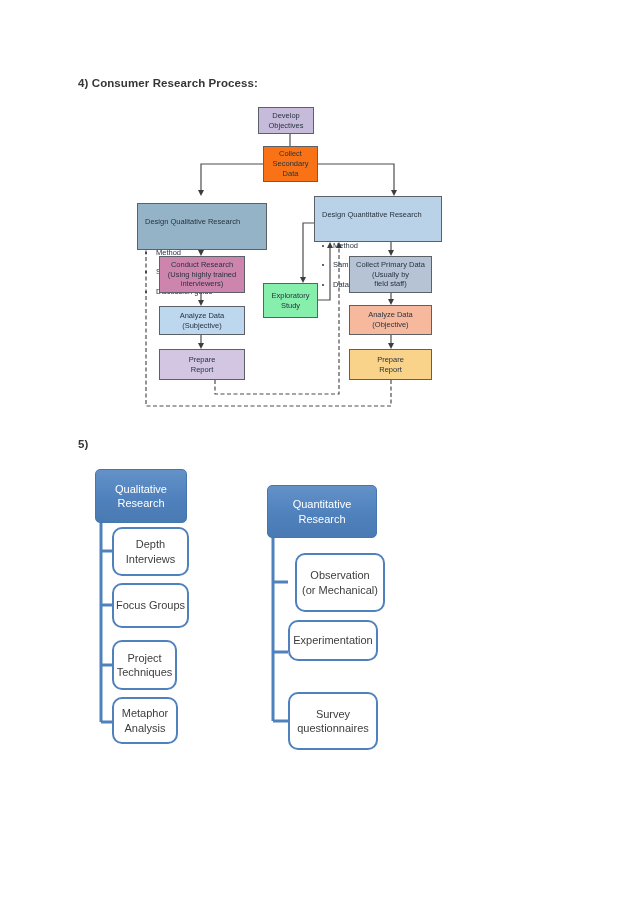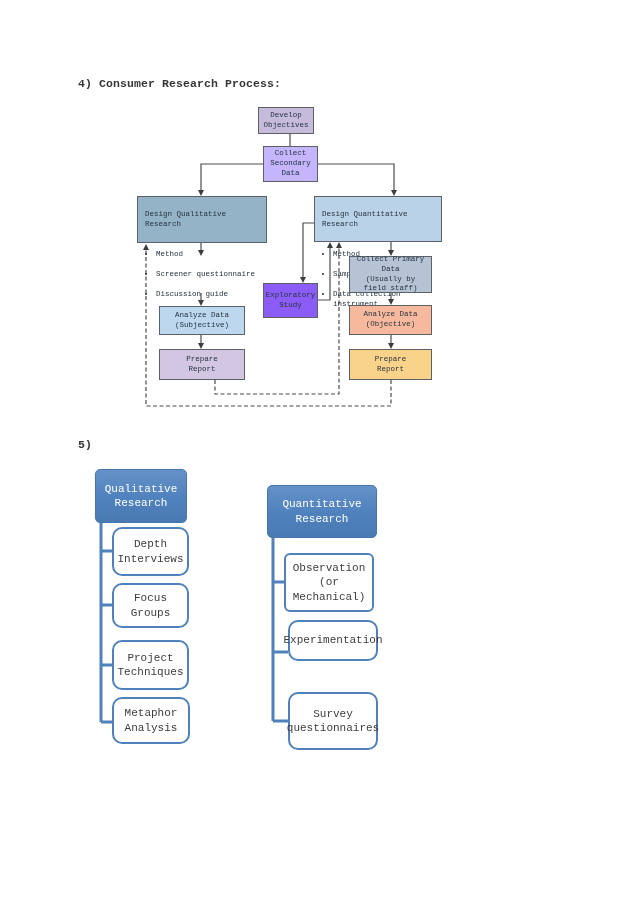--- a/index.html
+++ b/index.html
@@ -1,34 +1,34 @@
 <!DOCTYPE html>
 <html><head>
 <meta charset="utf-8">
 <style>
   html,body{margin:0;padding:0;background:#ffffff;}
   .page{position:relative;width:638px;height:902px;background:#ffffff;overflow:hidden;
-        font-family:Liberation Mono, monospace;}
+        font-family:Liberation Sans, sans-serif;}
   .doc-label{position:absolute;font-size:11.5px;color:#363636;font-weight:600;letter-spacing:.1px;}
 
   
   svg.connectors{position:absolute;left:0;top:0;width:638px;height:902px;pointer-events:none;}
   .fc-box{position:absolute;box-sizing:border-box;border:1.3px solid #5b6167;
           display:flex;align-items:center;justify-content:center;text-align:center;
           font-size:7.5px;line-height:1.32;color:#27333f;white-space:pre-line;}
   .fc-list{display:block;text-align:left;padding:3px 2px 0 5px;}
   .fc-list .fc-title{margin:0 0 1px 2px;}
   .fc-bullets{margin:0;padding-left:13px;list-style-type:disc;}
   .fc-bullets li{margin:0;padding:0;}
   .bg-develop{background:#c7bbdc;}
-  .bg-collect-secondary{background:#c4b5fd;}
+  .bg-collect-secondary{background:#f97316;}
   .bg-design-qual{background:#94b3c7;}
   .bg-design-quant{background:#bad2e8;}
   .bg-conduct{background:#cd85ad;}
-  .bg-exploratory{background:#8b5cf6;}
+  .bg-exploratory{background:#86efac;}
   .bg-collect-primary{background:#b6c3d4;}
   .bg-analyze-subj{background:#bcd7ee;}
   .bg-analyze-obj{background:#f6b99d;}
   .bg-prepare-left{background:#d2c6e2;}
   .bg-prepare-right{background:#f9d38a;}
 
   
   .h-root{position:absolute;box-sizing:border-box;border-radius:5px;
           background:linear-gradient(180deg,#6492c8 0%,#4f81bd 55%,#4a7ab2 100%);
           border:1px solid #4676ad;color:#ffffff;
@@ -89,38 +89,41 @@
     </g>
   </svg>
 
   <div class="fc-box bg-develop" style="left:258px;top:107px;width:56px;height:27px;">Develop
 Objectives</div>
 
   <div class="fc-box bg-collect-secondary" style="left:263px;top:146px;width:55px;height:36px;">Collect
 Secondary
 Data</div>
 
-  <div class="fc-box fc-list bg-design-qual" style="left:137px;top:196px;width:130px;height:47px;">
+  <div class="fc-box fc-list bg-design-qual" style="left:137px;top:203px;width:130px;height:47px;">
     <div class="fc-title">Design Qualitative Research</div>
     <ul class="fc-bullets">
       <li>Method</li>
       <li>Screener questionnaire</li>
       <li>Discussion guide</li>
     </ul>
   </div>
 
   <div class="fc-box fc-list bg-design-quant" style="left:314px;top:196px;width:128px;height:46px;">
     <div class="fc-title">Design Quantitative Research</div>
     <ul class="fc-bullets">
       <li>Method</li>
       <li>Sample design</li>
       <li>Data collection instrument</li>
     </ul>
   </div>
 
+  <div class="fc-box bg-conduct" style="left:159px;top:256px;width:86px;height:37px;">Conduct Research
+(Using highly trained
+interviewers)</div>
 
   <div class="fc-box bg-exploratory" style="left:263px;top:283px;width:55px;height:35px;">Exploratory
 Study</div>
 
   <div class="fc-box bg-collect-primary" style="left:349px;top:256px;width:83px;height:37px;">Collect Primary Data
 (Usually by
 field staff)</div>
 
   <div class="fc-box bg-analyze-subj" style="left:159px;top:306px;width:86px;height:29px;">Analyze Data
 (Subjective)</div>
@@ -135,27 +138,27 @@
 Report</div>
 
   <div class="doc-label" style="left:78px;top:438px;">5)</div>
 
   <div class="h-root" style="left:95px;top:469px;width:92px;height:54px;">Qualitative
 Research</div>
 
   <div class="h-child" style="left:112px;top:527px;width:77px;height:49px;">Depth
 Interviews</div>
   <div class="h-child" style="left:112px;top:583px;width:77px;height:45px;">Focus Groups</div>
-  <div class="h-child" style="left:112px;top:640px;width:77px;height:50px;">Project
+  <div class="h-child" style="left:112px;top:640px;width:65px;height:50px;">Project
 Techniques</div>
-  <div class="h-child" style="left:112px;top:697px;width:78px;height:47px;">Metaphor
+  <div class="h-child" style="left:112px;top:697px;width:66px;height:47px;">Metaphor
 Analysis</div>
 
   <div class="h-root" style="left:267px;top:485px;width:110px;height:53px;">Quantitative
 Research</div>
 
-  <div class="h-child" style="left:284px;top:553px;width:90px;height:59px;border-radius:6px;">Observation
+  <div class="h-child" style="left:295px;top:553px;width:90px;height:59px;">Observation
 (or Mechanical)</div>
   <div class="h-child" style="left:288px;top:620px;width:90px;height:41px;">Experimentation</div>
   <div class="h-child" style="left:288px;top:692px;width:90px;height:58px;">Survey
 questionnaires</div>
 
 </div>
 
 </body></html>

